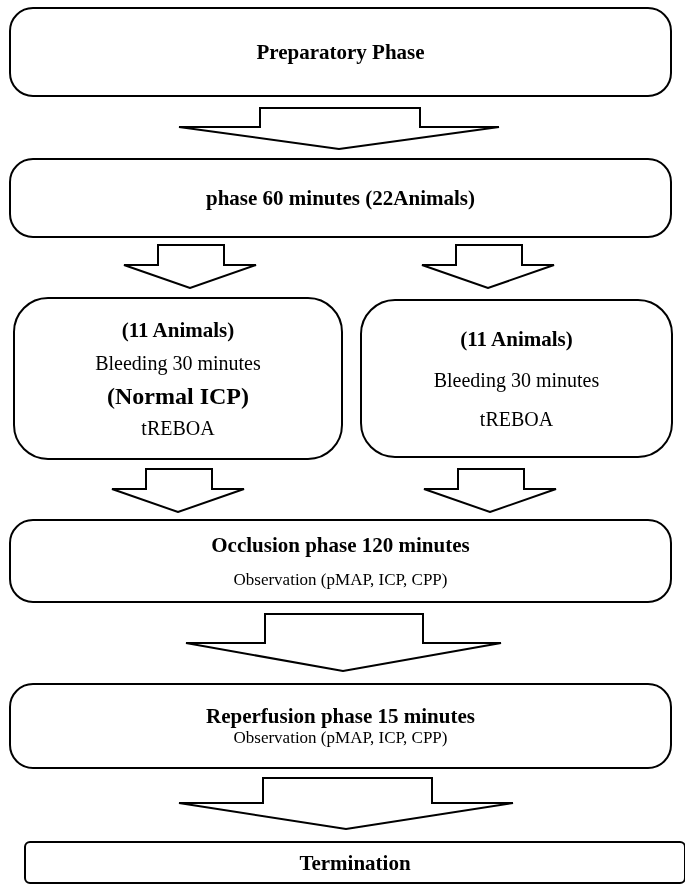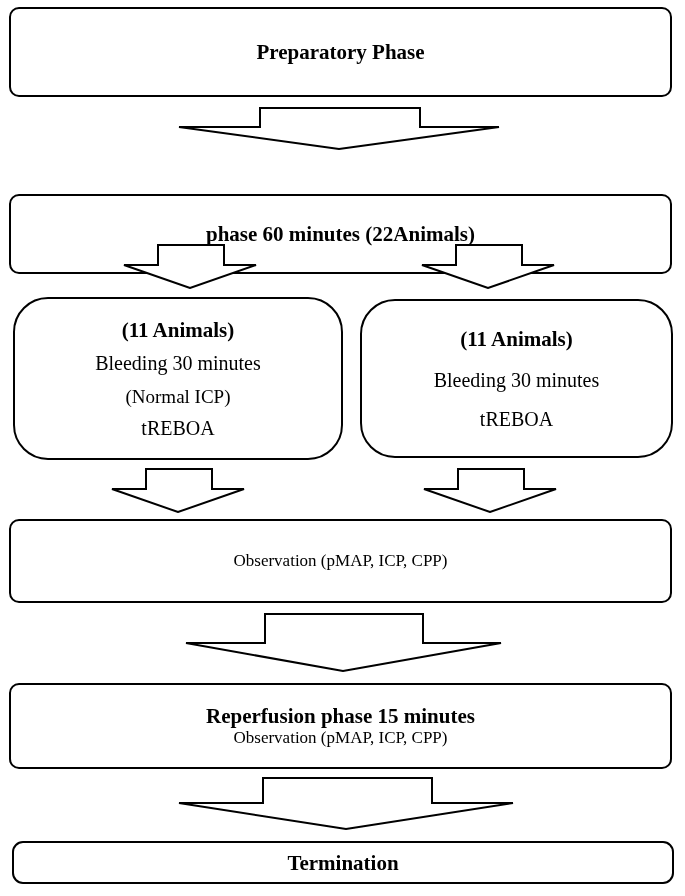--- a/index.html
+++ b/index.html
@@ -9,21 +9,21 @@
     height: 896px;
     background: #ffffff;
     font-family: "Liberation Serif", serif;
     color: #000000;
     overflow: hidden;
   }
   .box {
     position: absolute;
     box-sizing: border-box;
     border: 2px solid #000000;
-    border-radius: 10px;
+    border-radius: 24px;
     background: #ffffff;
     display: flex;
     flex-direction: column;
     align-items: center;
     justify-content: center;
     text-align: center;
   }
   .box .title {
     font-weight: bold;
     font-size: 21px;
@@ -31,31 +31,31 @@
   }
   .box .sub {
     font-size: 17px;
     line-height: 20px;
   }
   .box .line {
     font-size: 20px;
     line-height: 21px;
   }
   .box .line.bold {
-    font-weight: normal;
-    font-size: 19px;
+    font-weight: bold;
+    font-size: 24px;
   }
   
   #box-prep   { left: 9px;   top: 7px;   width: 663px; height: 90px;  gap: 14px; }
-  #box-base   { left: 9px;   top: 158px; width: 663px; height: 80px;  gap: 14px; margin-top: 36px; }
+  #box-base   { left: 9px;   top: 158px; width: 663px; height: 80px;  gap: 14px; }
   #box-left   { left: 13px;  top: 297px; width: 330px; height: 163px; border-radius: 35px; justify-content: space-evenly; padding: 8px 6px; }
   #box-right  { left: 360px; top: 299px; width: 313px; height: 159px; border-radius: 35px; justify-content: space-evenly; padding: 8px 6px; }
   #box-occl   { left: 9px;   top: 519px; width: 663px; height: 84px;  gap: 13px; }
   #box-reperf { left: 9px;   top: 683px; width: 663px; height: 86px;  }
-  #box-term   { left: 12px;   top: 841px; width: 662px; height: 43px;  border-radius: 11px; }
+  #box-term   { left: 24px;   top: 841px; width: 662px; height: 43px;  border-radius: 6px; }
   .arrow { position: absolute; display: block; }
   #arr-1 { left: 178px; top: 107px; }
   #arr-2 { left: 123px; top: 244px; }
   #arr-3 { left: 421px; top: 244px; }
   #arr-4 { left: 111px; top: 468px; }
   #arr-5 { left: 423px; top: 468px; }
   #arr-6 { left: 185px; top: 613px; }
   #arr-7 { left: 178px; top: 777px; }
   .arrow polygon { fill: #ffffff; stroke: #000000; stroke-width: 2; stroke-linejoin: miter; }
 </style>
@@ -97,20 +97,21 @@
   </div>
 
   <svg class="arrow" id="arr-4" width="134" height="45" viewBox="0 0 134 45">
     <polygon points="35,1 101,1 101,21 133,21 67,44 1,21 35,21"></polygon>
   </svg>
   <svg class="arrow" id="arr-5" width="134" height="45" viewBox="0 0 134 45">
     <polygon points="35,1 101,1 101,21 133,21 67,44 1,21 35,21"></polygon>
   </svg>
 
   <div class="box" id="box-occl">
+    <div class="title">Occlusion phase 120 minutes</div>
     <div class="sub">Observation (pMAP, ICP, CPP)</div>
   </div>
 
   <svg class="arrow" id="arr-6" width="317" height="59" viewBox="0 0 317 59">
     <polygon points="80,1 238,1 238,30 316,30 158,58 1,30 80,30"></polygon>
   </svg>
 
   <div class="box" id="box-reperf">
     <div class="title">Reperfusion phase 15 minutes</div>
     <div class="sub">Observation (pMAP, ICP, CPP)</div>

